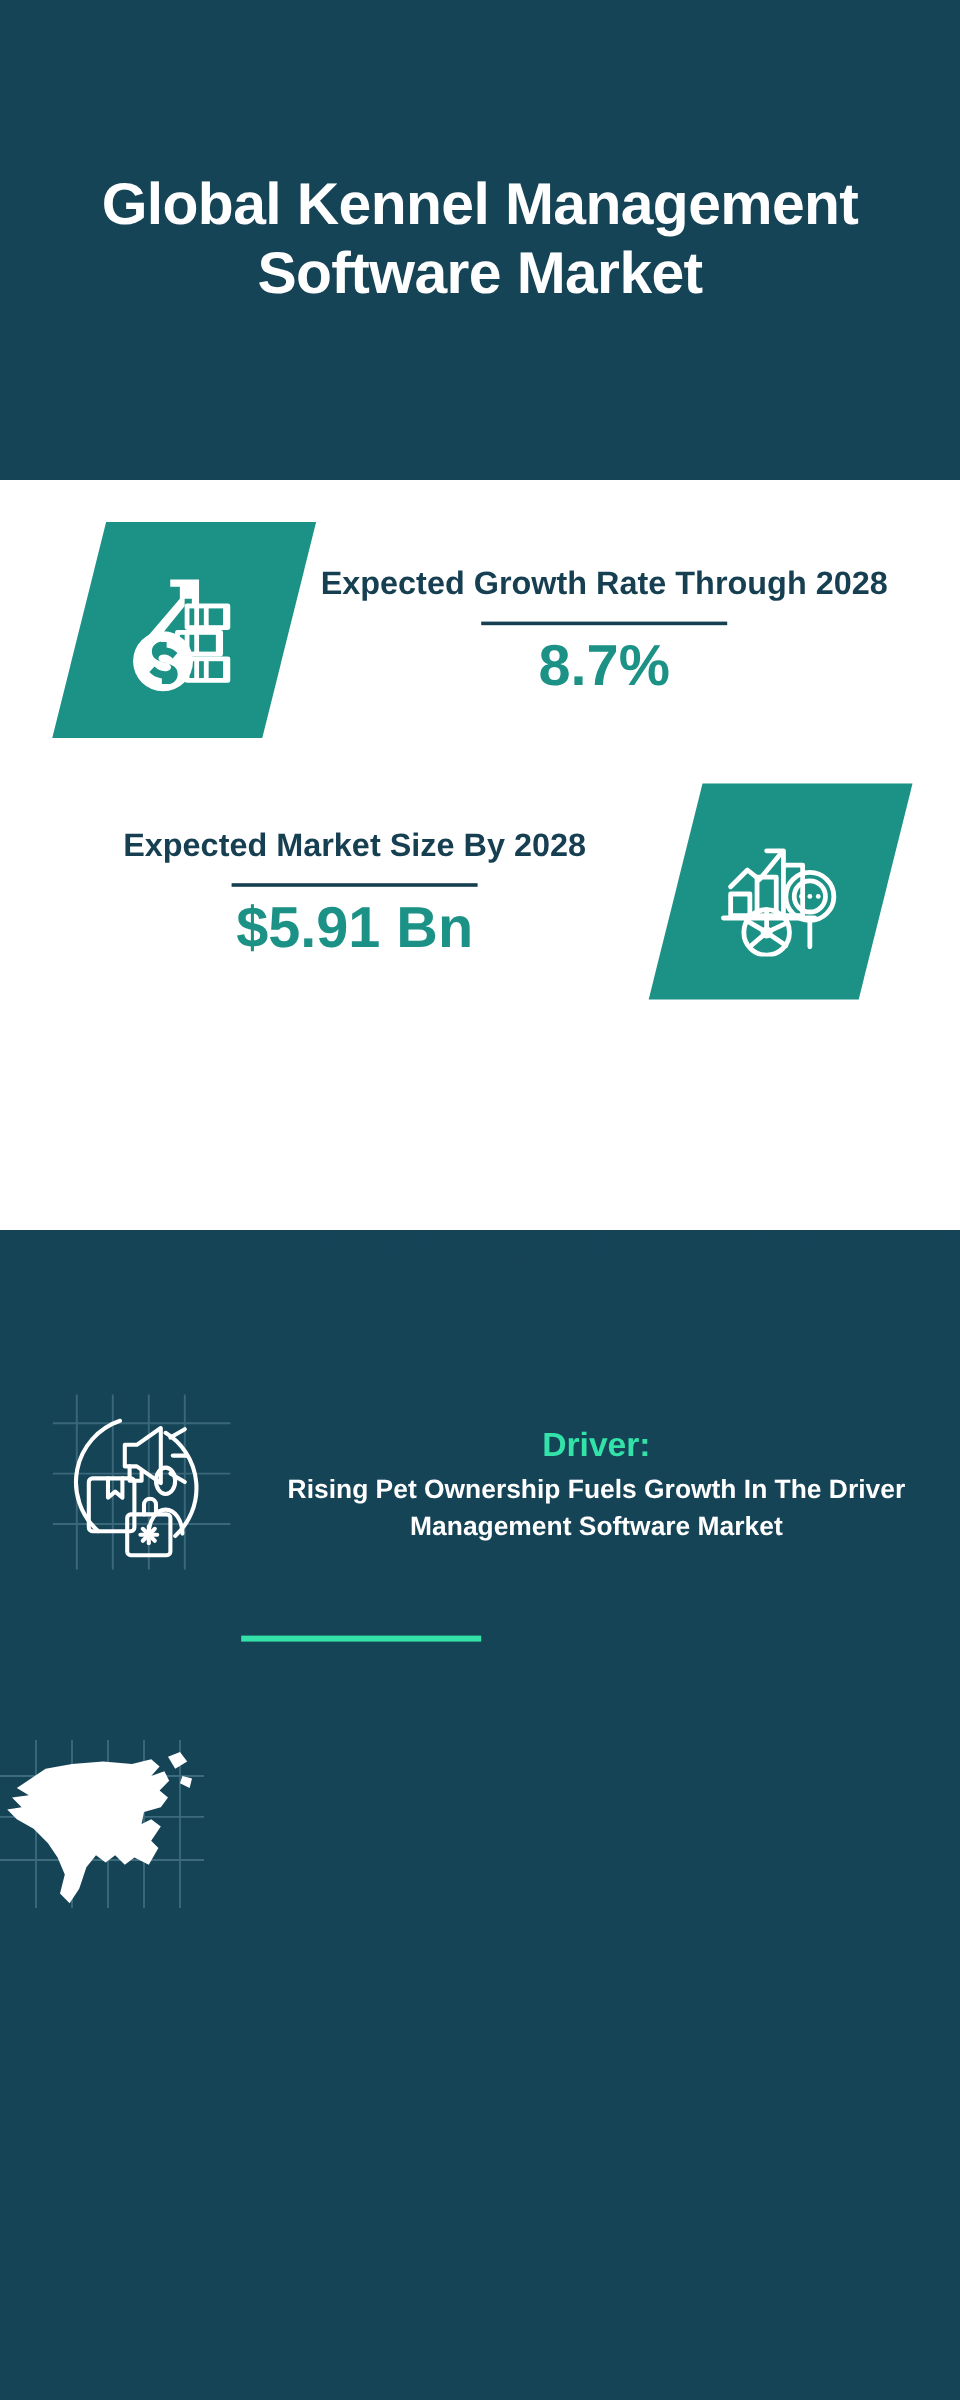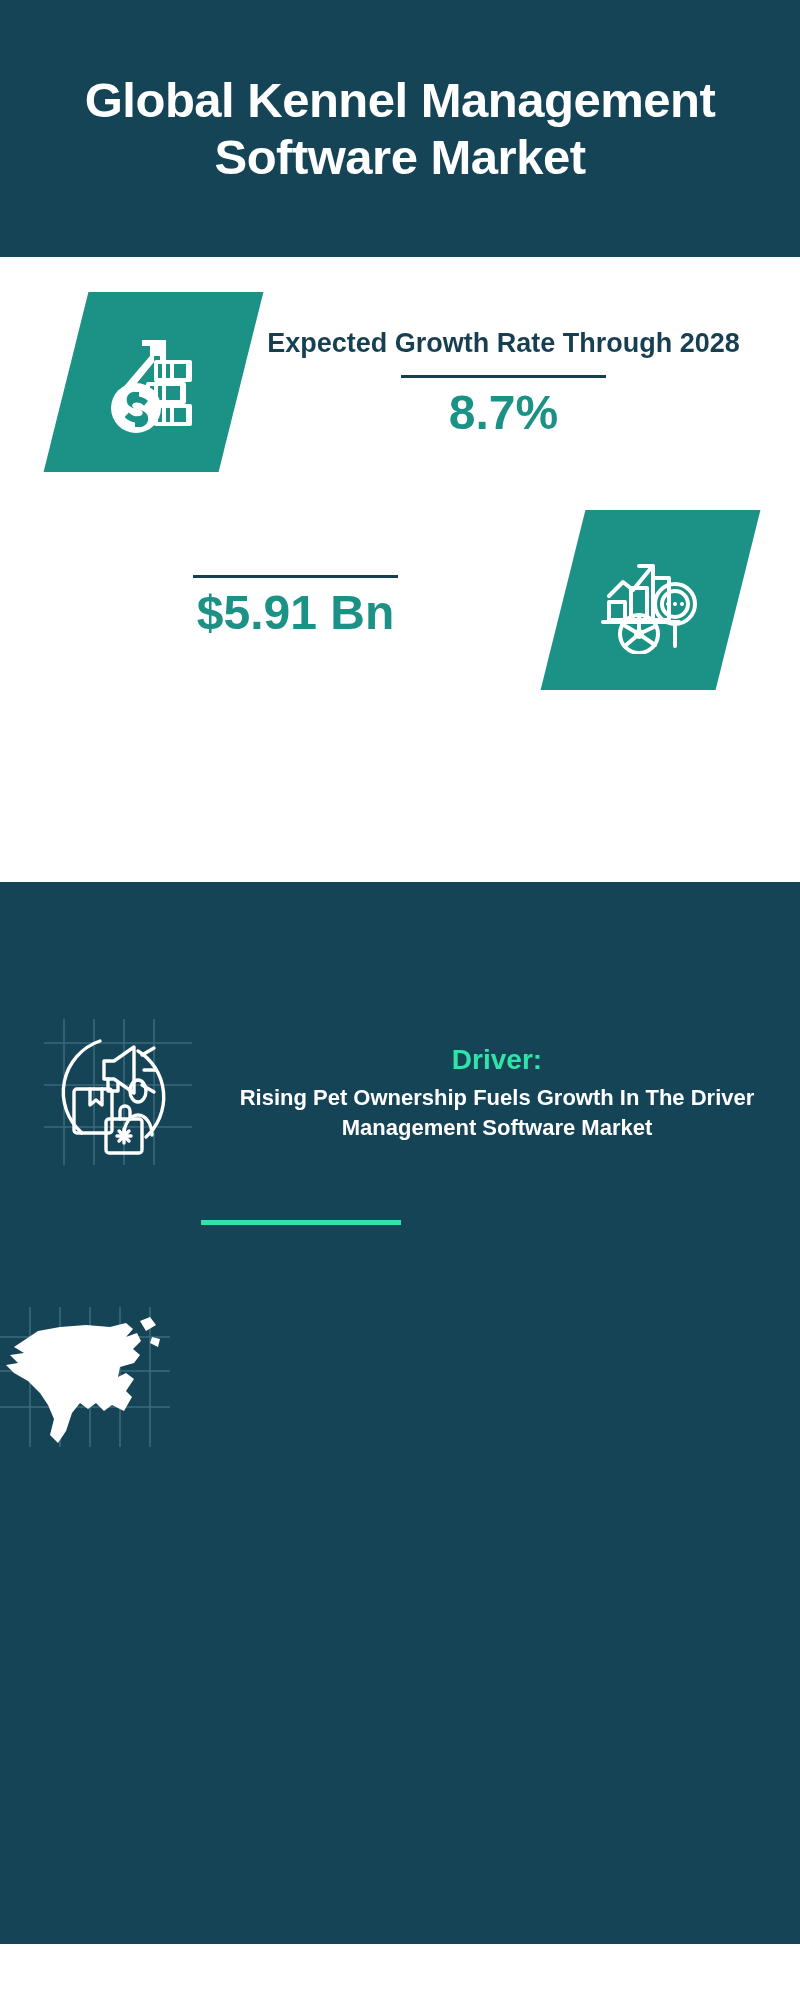--- a/index.html
+++ b/index.html
@@ -7,21 +7,21 @@
     width:800px; height:2000px;
     background:#ffffff;
     font-family:"Liberation Sans", sans-serif;
     overflow:hidden;
   }
   .page { position:relative; width:800px; height:2000px; background:#fff; }
 
   
   .header {
     background:#164457;
-    height:257px;
+    height:400px;
     display:flex; align-items:center; justify-content:center;
     padding:0 40px;
   }
   .header h1 {
     color:#ffffff;
     font-size:49px;
     line-height:1.16;
     font-weight:bold;
     text-align:center;
     letter-spacing:-0.5px;
@@ -154,20 +154,21 @@
       </div>
       <div class="stat-text row1-text">
         <div class="stat-title">Expected Growth Rate Through 2028</div>
         <div class="rule"></div>
         <div class="stat-value">8.7%</div>
       </div>
     </div>
 
     <div class="stat-row stat-row-2">
       <div class="stat-text row2-text">
+        <div class="stat-title">Expected Market Size By 2028</div>
         <div class="rule"></div>
         <div class="stat-value">$5.91 Bn</div>
       </div>
       <div class="row2-icon-wrap">
         <div class="para">
           <span class="ico">
             <svg width="112" height="112" viewBox="0 0 112 112">
               <g fill="none" stroke="#ffffff" stroke-width="4" stroke-linecap="round" stroke-linejoin="round">
 
                 <polyline points="14,54 28,40 38,48 56,26"></polyline>

